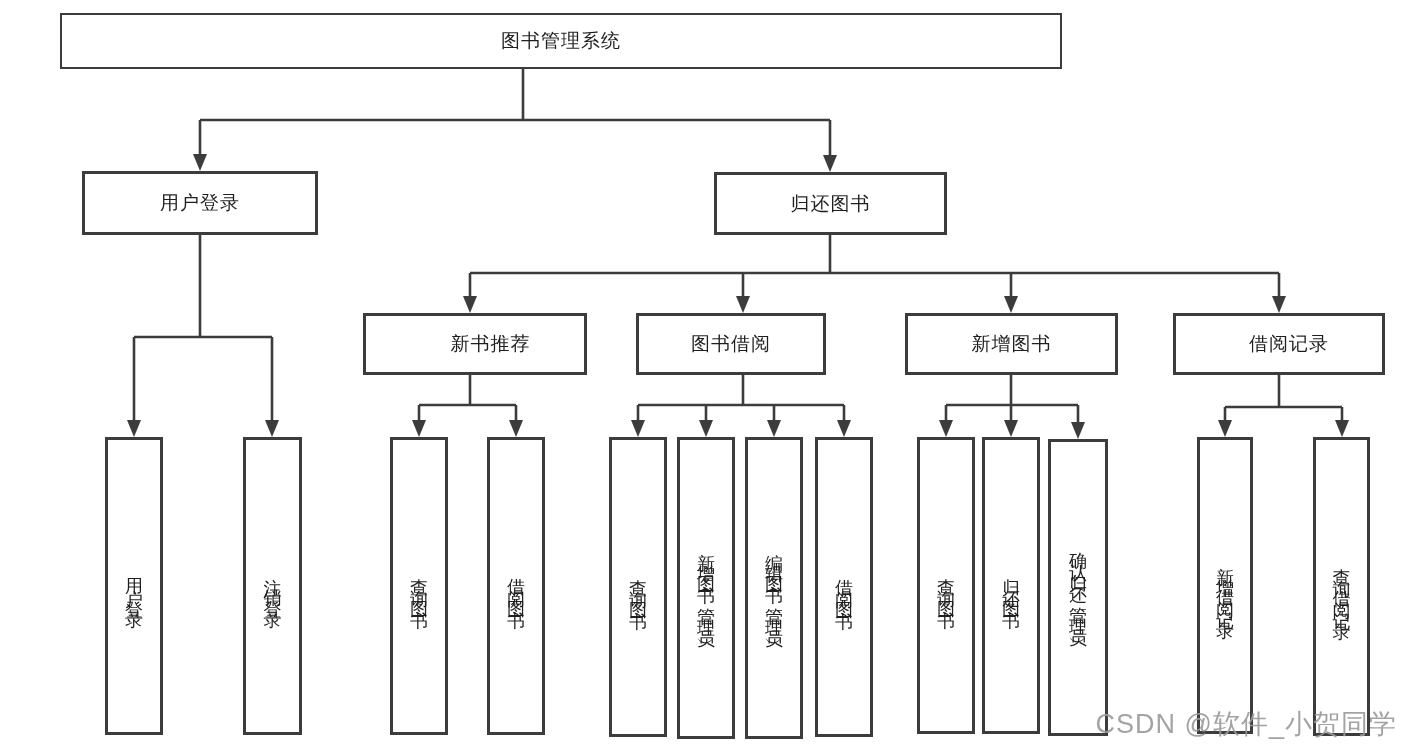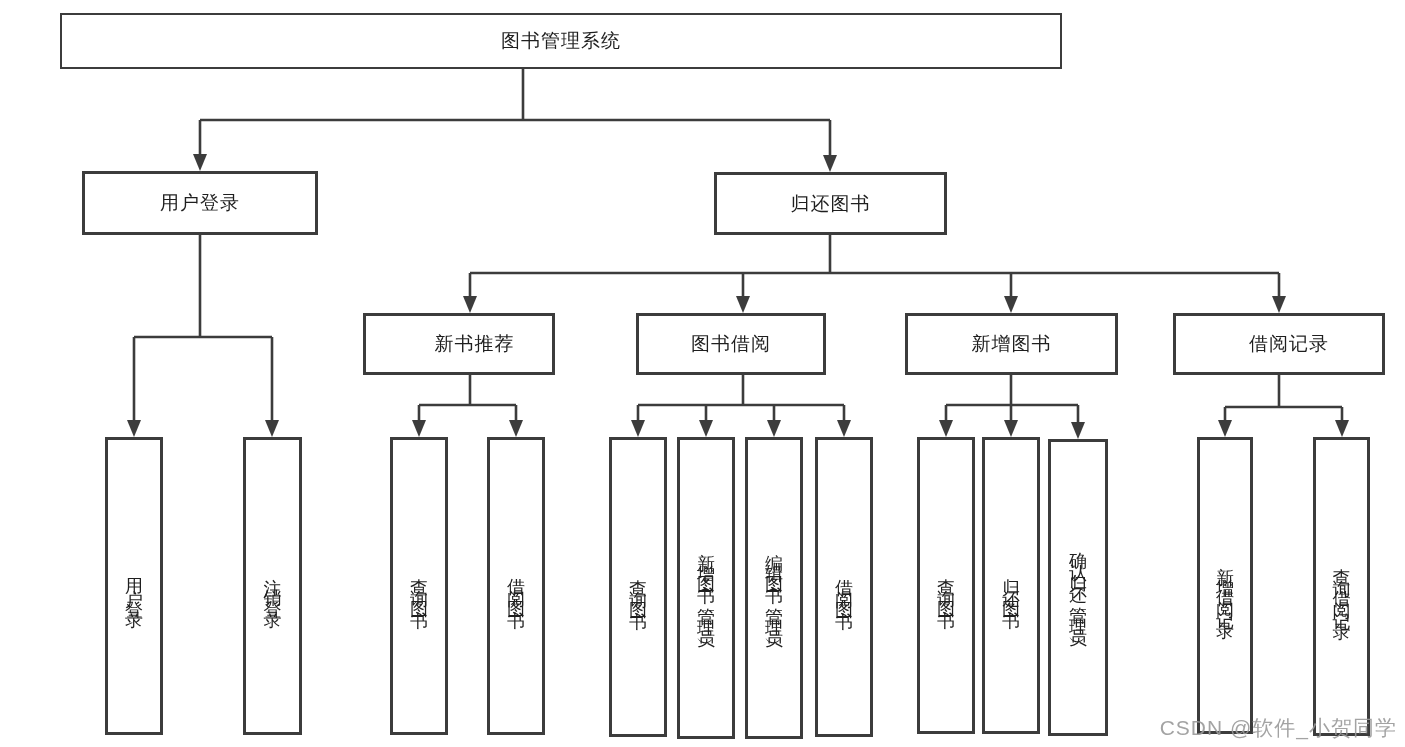--- a/index.html
+++ b/index.html
@@ -34,41 +34,41 @@
     text-orientation:mixed;
     font-size:18px;
     letter-spacing:11px;
     line-height:1;
     white-space:nowrap;
   }
   
   .n-root          {left:20px;  top:13px;  width:1002px; height:56px;margin-left:40px;}
   .n-user-login    {left:82px;  top:171px; width:236px;  height:64px;}
   .n-book-mgmt     {left:714px; top:172px; width:233px;  height:63px;}
-  .n-new-book      {left:363px; top:313px; width:192px;  height:62px;padding-left:31px;}
+  .n-new-book      {left:363px; top:313px; width:224px;  height:62px;padding-left:31px;}
   .n-book-borrow   {left:636px; top:313px; width:190px;  height:62px;}
   .n-cur-borrow    {left:905px; top:313px; width:213px;  height:62px;}
   .n-borrow-rec    {left:1173px;top:313px; width:212px;  height:62px;padding-left:20px;}
   .n-ul-1 {left:105px; top:437px; width:58px; height:298px;}
   .n-ul-2 {left:243px; top:437px; width:59px; height:298px;}
   .n-nb-1 {left:390px; top:437px; width:58px; height:298px;}
   .n-nb-2 {left:487px; top:437px; width:58px; height:298px;}
   .n-bb-1 {left:609px; top:437px; width:58px; height:300px;}
   .n-bb-2 {left:677px; top:437px; width:58px; height:302px;}
   .n-bb-3 {left:745px; top:437px; width:58px; height:302px;}
   .n-bb-4 {left:815px; top:437px; width:58px; height:300px;}
   .n-cb-1 {left:917px; top:437px; width:58px; height:297px;}
   .n-cb-2 {left:982px; top:437px; width:58px; height:297px;}
   .n-cb-3 {left:1048px;top:439px; width:60px; height:297px;}
   .n-br-1 {left:1197px;top:437px; width:56px; height:297px;}
   .n-br-2 {left:1313px;top:437px; width:57px; height:299px;}
   .watermark{
     position:absolute;
     right:8px;bottom:5px;
-    font-size:21px;
+    font-size:27px;
     letter-spacing:1px;
     color:var(--wm);
     opacity:.9;
     z-index:5;
     white-space:nowrap;
   }
 </style>
 </head>
 <body>
 

